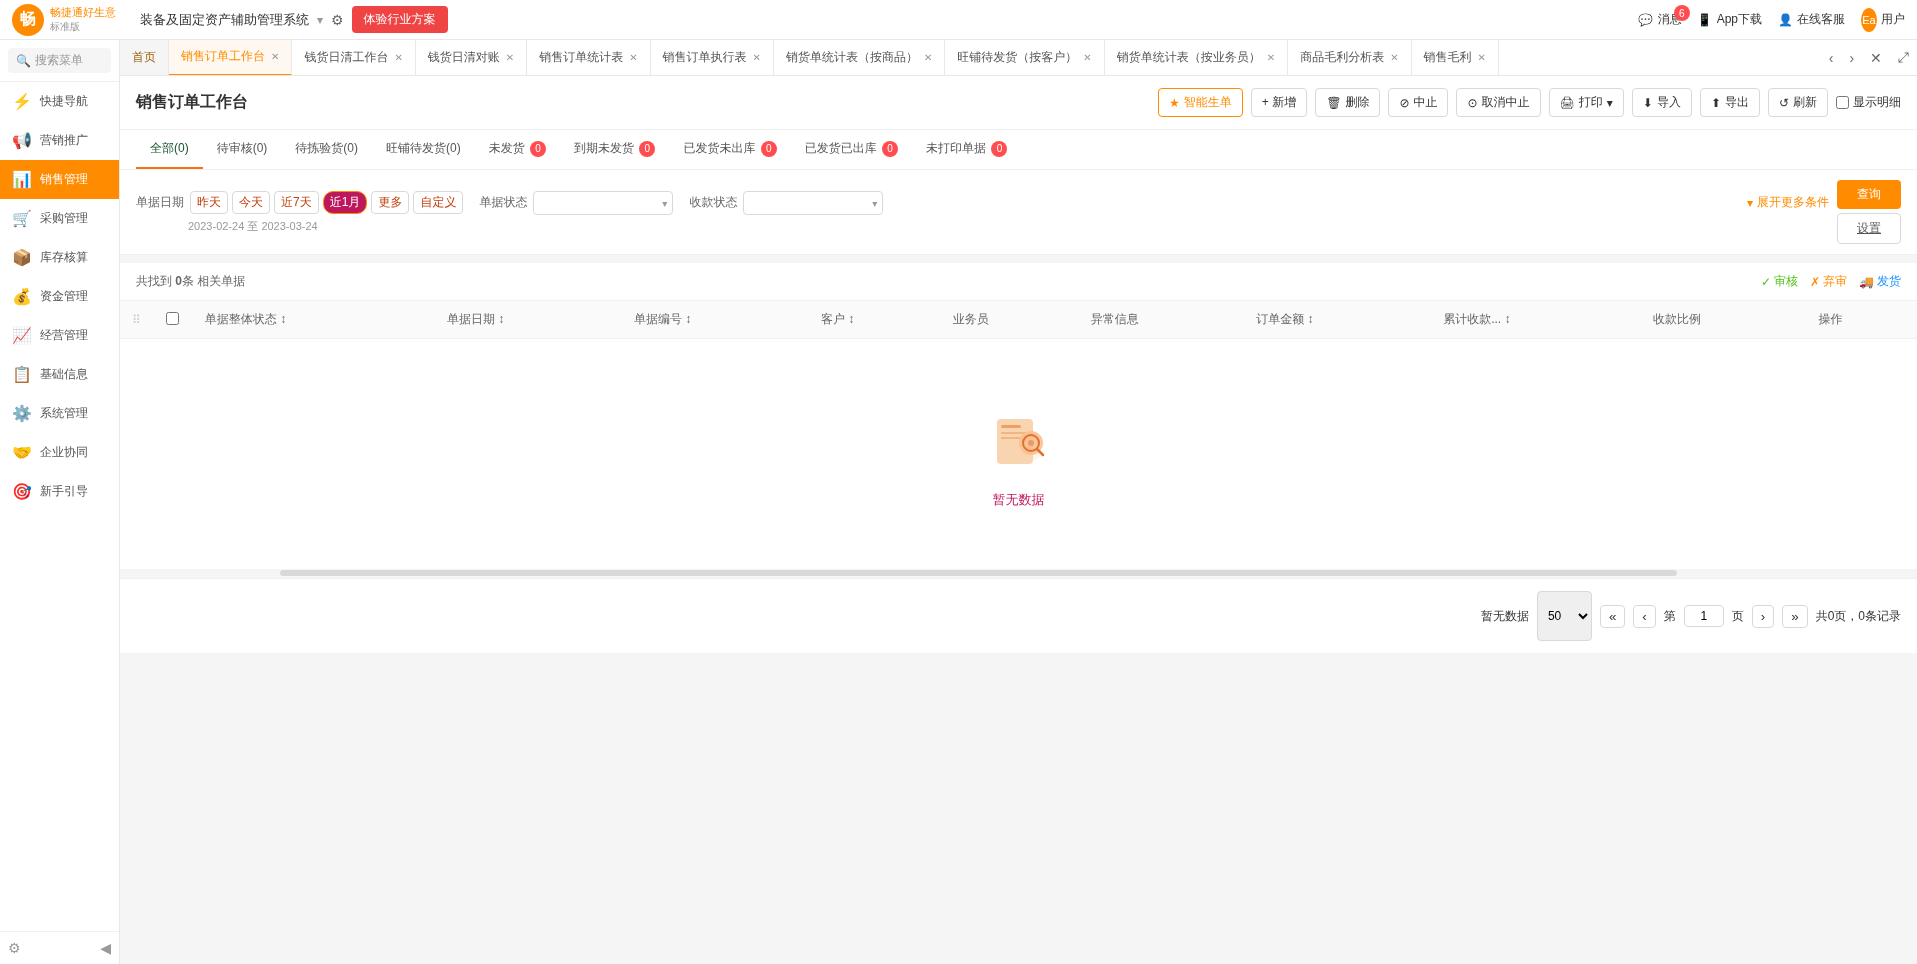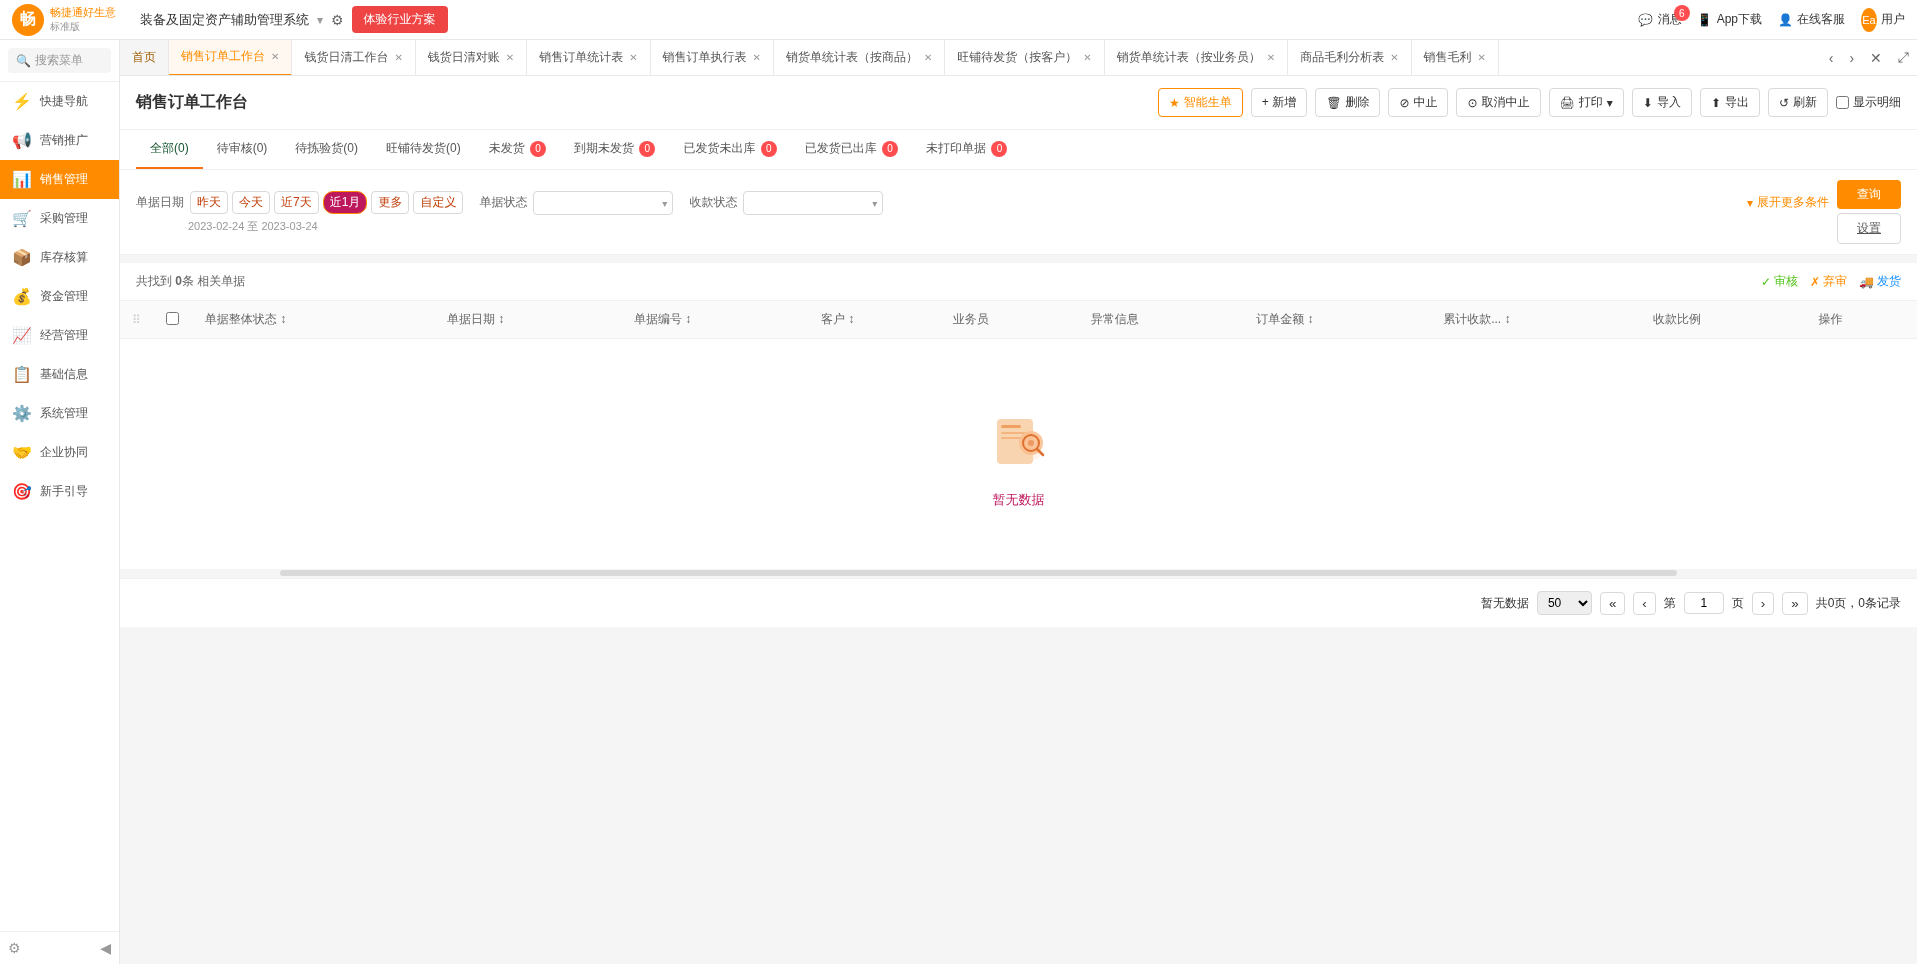--- a/index.html
+++ b/index.html
@@ -90,21 +90,21 @@
     .checkbox-col { width: 40px; text-align: center; }
     .drag-col { width: 30px; text-align: center; color: #ccc; }
 
     
     .empty-state { display: flex; flex-direction: column; align-items: center; justify-content: center; padding: 60px 0; }
     .empty-icon { width: 80px; height: 80px; margin-bottom: 12px; }
     .empty-text { color: #be185d; font-size: 13px; }
 
     
     .pagination { display: flex; align-items: center; justify-content: flex-end; padding: 12px 16px; background: white; border-top: 1px solid #f0f0f0; gap: 8px; font-size: 12px; color: #333; }
-    .page-select { border: 1px solid #d9d9d9; border-radius: 4px; padding: 3px 6px; font-size: 12px; }
+    .page-select { border: 1px solid #d9d9d9; border-radius: 4px; padding: 16px 6px; font-size: 12px; }
     .page-btn { border: 1px solid #d9d9d9; background: white; border-radius: 4px; padding: 3px 8px; cursor: pointer; color: #333; }
     .page-btn:disabled { color: #ccc; cursor: default; }
     .page-input { border: 1px solid #d9d9d9; border-radius: 4px; padding: 3px 6px; font-size: 12px; width: 40px; text-align: center; }
 
     
     .scroll-container { overflow-x: auto; }
     ::-webkit-scrollbar { height: 6px; width: 6px; }
     ::-webkit-scrollbar-track { background: #f5f5f5; }
     ::-webkit-scrollbar-thumb { background: #ccc; border-radius: 3px; }
 

